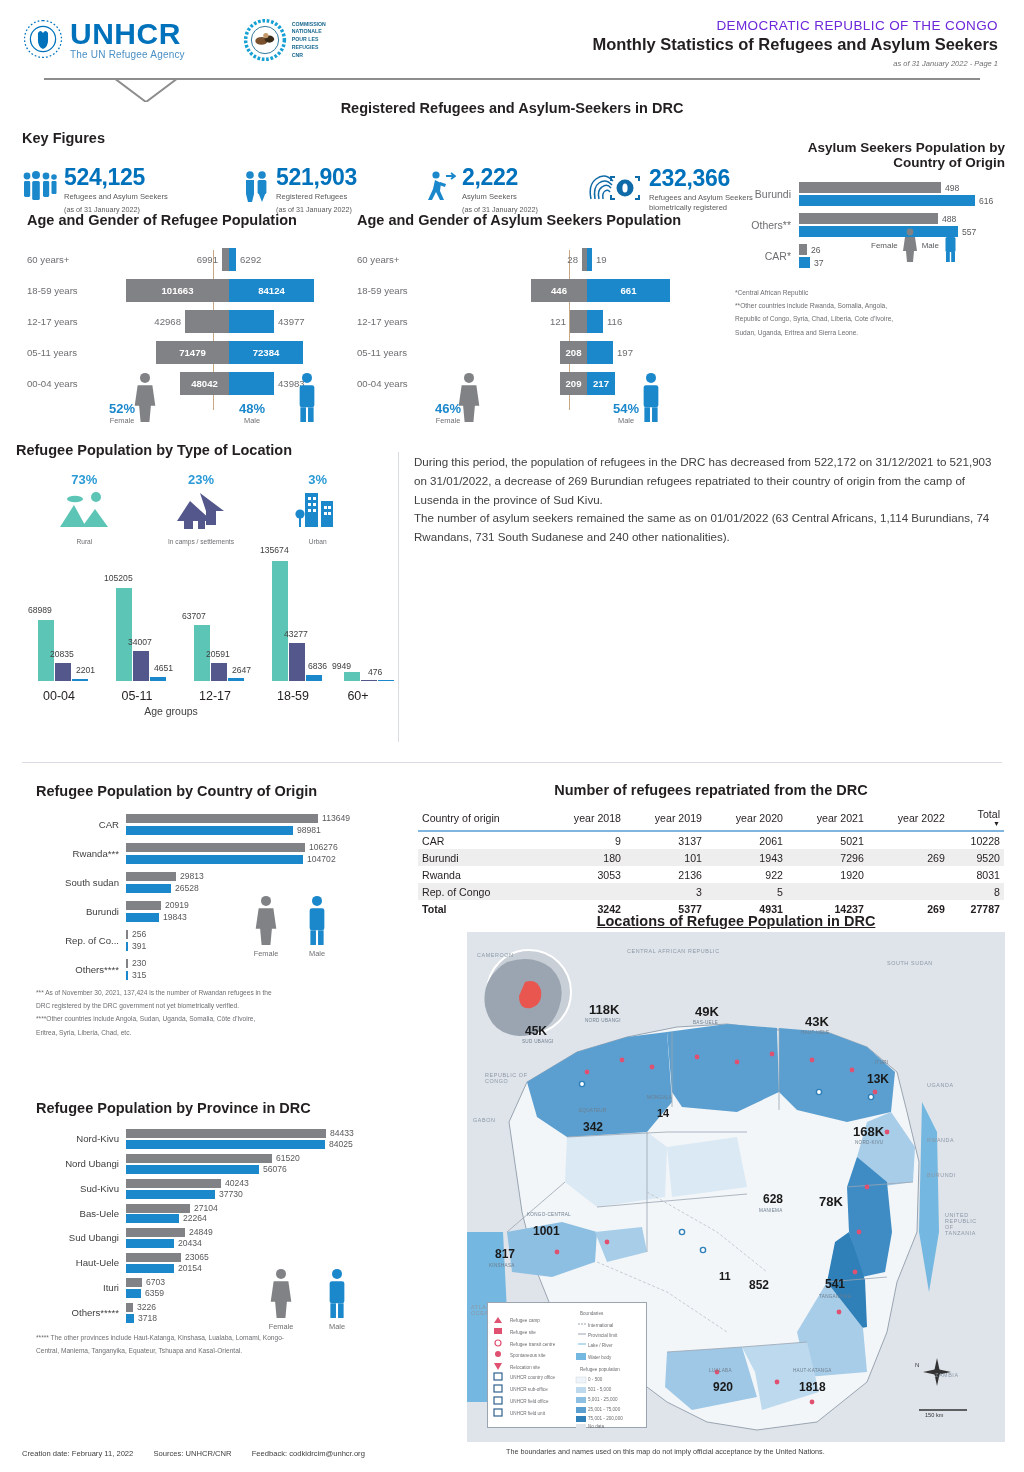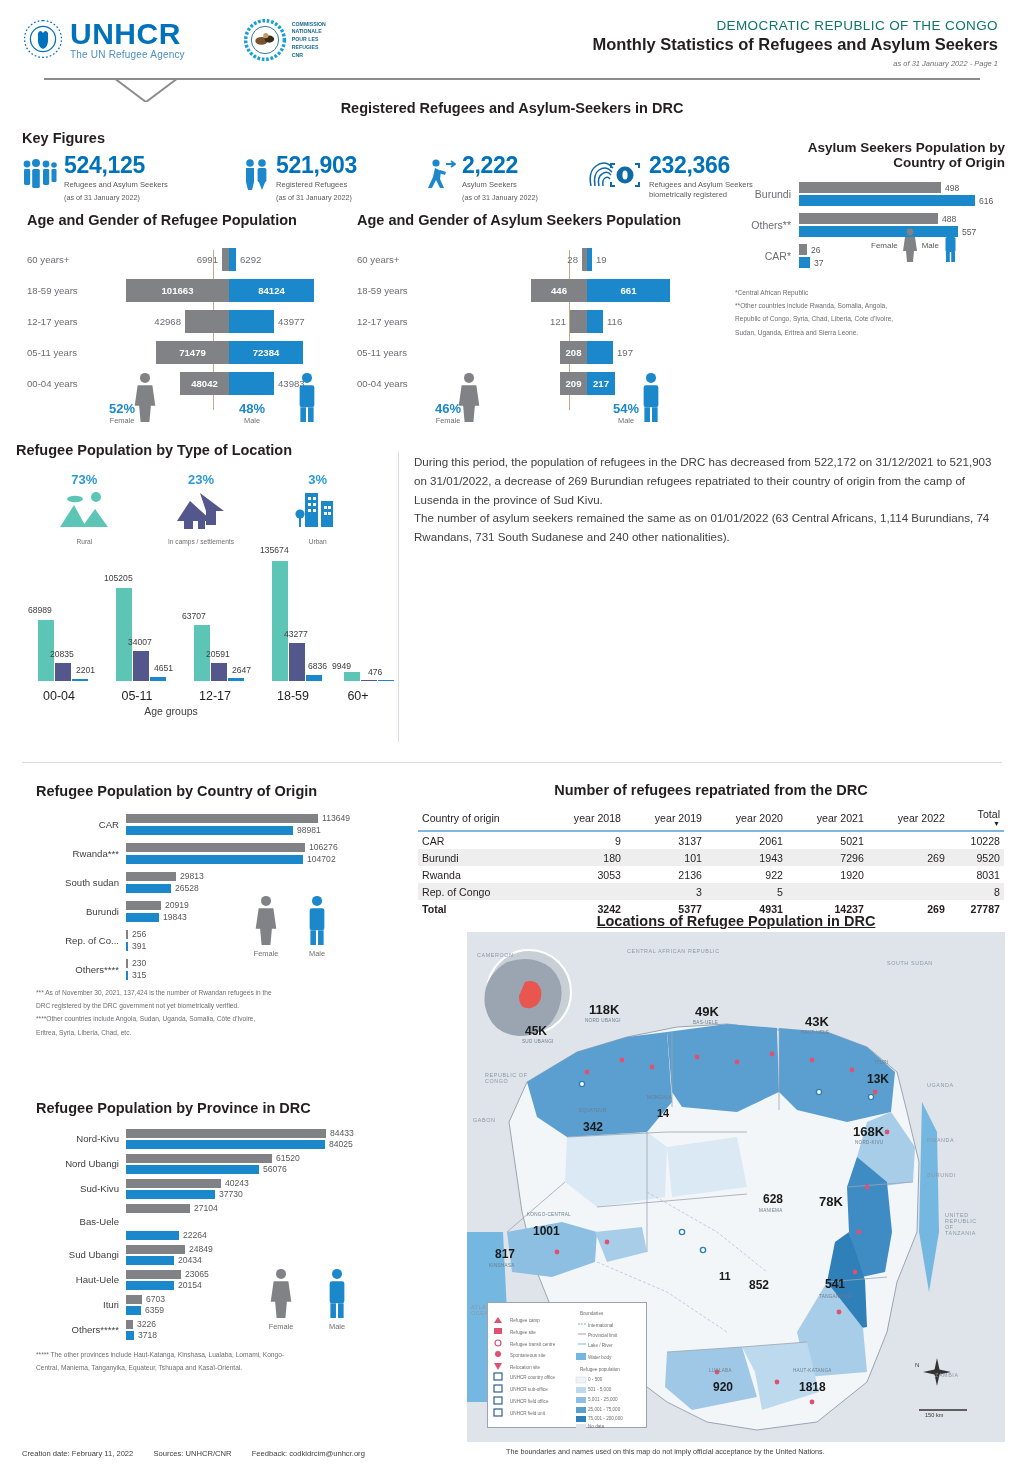--- a/index.html
+++ b/index.html
@@ -17,36 +17,36 @@
   .header { display: flex; align-items: flex-start; padding-top: 18px; height: 78px; justify-content: space-between; }
   .logo-unhcr { display: flex; align-items: center; gap: 6px; }
   .logo-mark { width: 42px; height: 42px; }
   .logo-word { line-height: 1; }
   .logo-word .big { font-size: 30px; font-weight: bold; color: #0072bc; letter-spacing: .5px; font-family: "Liberation Sans", sans-serif; }
   .logo-word .small { font-size: 10px; color: #4a8fc4; letter-spacing: .2px; margin-top: 1px; }
   .logo-cnr { margin-left: 58px; display: flex; align-items: center; gap: 5px; }
   .cnr-seal { width: 44px; height: 44px; }
   .cnr-text { font-size: 5.2px; color: #17688f; line-height: 1.5; font-weight: bold; }
   .header-right { margin-left: auto; text-align: right; padding-right: 4px; }
-  .hr-line1 { font-size: 13.5px; color: #0f766e; letter-spacing: .4px; }
+  .hr-line1 { font-size: 13.5px; color: #6d28d9; letter-spacing: .4px; }
   .hr-line2 { font-size: 16.5px; font-weight: bold; color: #231f20; margin-top: 2px; }
   .hr-line3 { font-size: 7.5px; font-style: italic; color: #6d6e71; margin-top: 5px; }
 
   .rule-wrap { position: relative; height: 24px; }
   .rule { position: absolute; left: 22px; right: 22px; top: 0; height: 2px; background: #8d8d8d; }
   .chev { position: absolute; left: 92px; top: 0; width: 64px; height: 24px; }
 
   .banner-title { text-align: center; font-size: 14.5px; font-weight: bold; color: #231f20; margin-top: -2px; }
 
   
   .sec-title { font-size: 14.5px; font-weight: bold; color: #231f20; }
   .sec-title.sm { font-size: 13.5px; }
 
   
-  .keyfig-row { display: flex; align-items: flex-start; margin-top: 8px; gap: 4px; }
+  .keyfig-row { display: flex; align-items: center; margin-top: 20px; gap: 4px; }
   .kf { display: flex; align-items: flex-start; gap: 6px; }
   .kf-icon { flex: none; padding-top: 4px; }
   .kf-num { font-size: 23px; font-weight: bold; color: #0072bc; line-height: 1; letter-spacing: -.3px; }
   .kf-lbl { font-size: 7.6px; color: #5a5a5a; margin-top: 3px; line-height: 1.35; }
   .kf-sub { font-size: 7.2px; color: #5a5a5a; margin-top: 3px; }
 
   
   .pyramid { position: relative; }
   .pyr-row { display: flex; align-items: center; height: 31px; }
   .pyr-lbl { width: 74px; text-align: left; font-size: 9.6px; color: #6d6e71; flex: none; }
@@ -895,21 +895,21 @@
         </div>
       </div>
 
       <div class="pv-row" style="margin-top:4px;">
         <div class="pv-lbl">Bas-Uele</div>
         <div style="flex:1;">
           <div class="ac-line">
               <div class="b gray" style="width:64px;height:9px;"></div>
             <div class="v">27104</div>
             </div>
-          <div class="ac-line" style="margin-top:17px;">
+          <div class="ac-line" style="margin-top:0;">
               <div class="b blue" style="width:53px;height:9px;"></div>
             <div class="v">22264</div>
             </div>
         </div>
       </div>
 
       <div class="pv-row" style="margin-top:4px;">
         <div class="pv-lbl">Sud Ubangi</div>
         <div style="flex:1;">
           <div class="ac-line">

